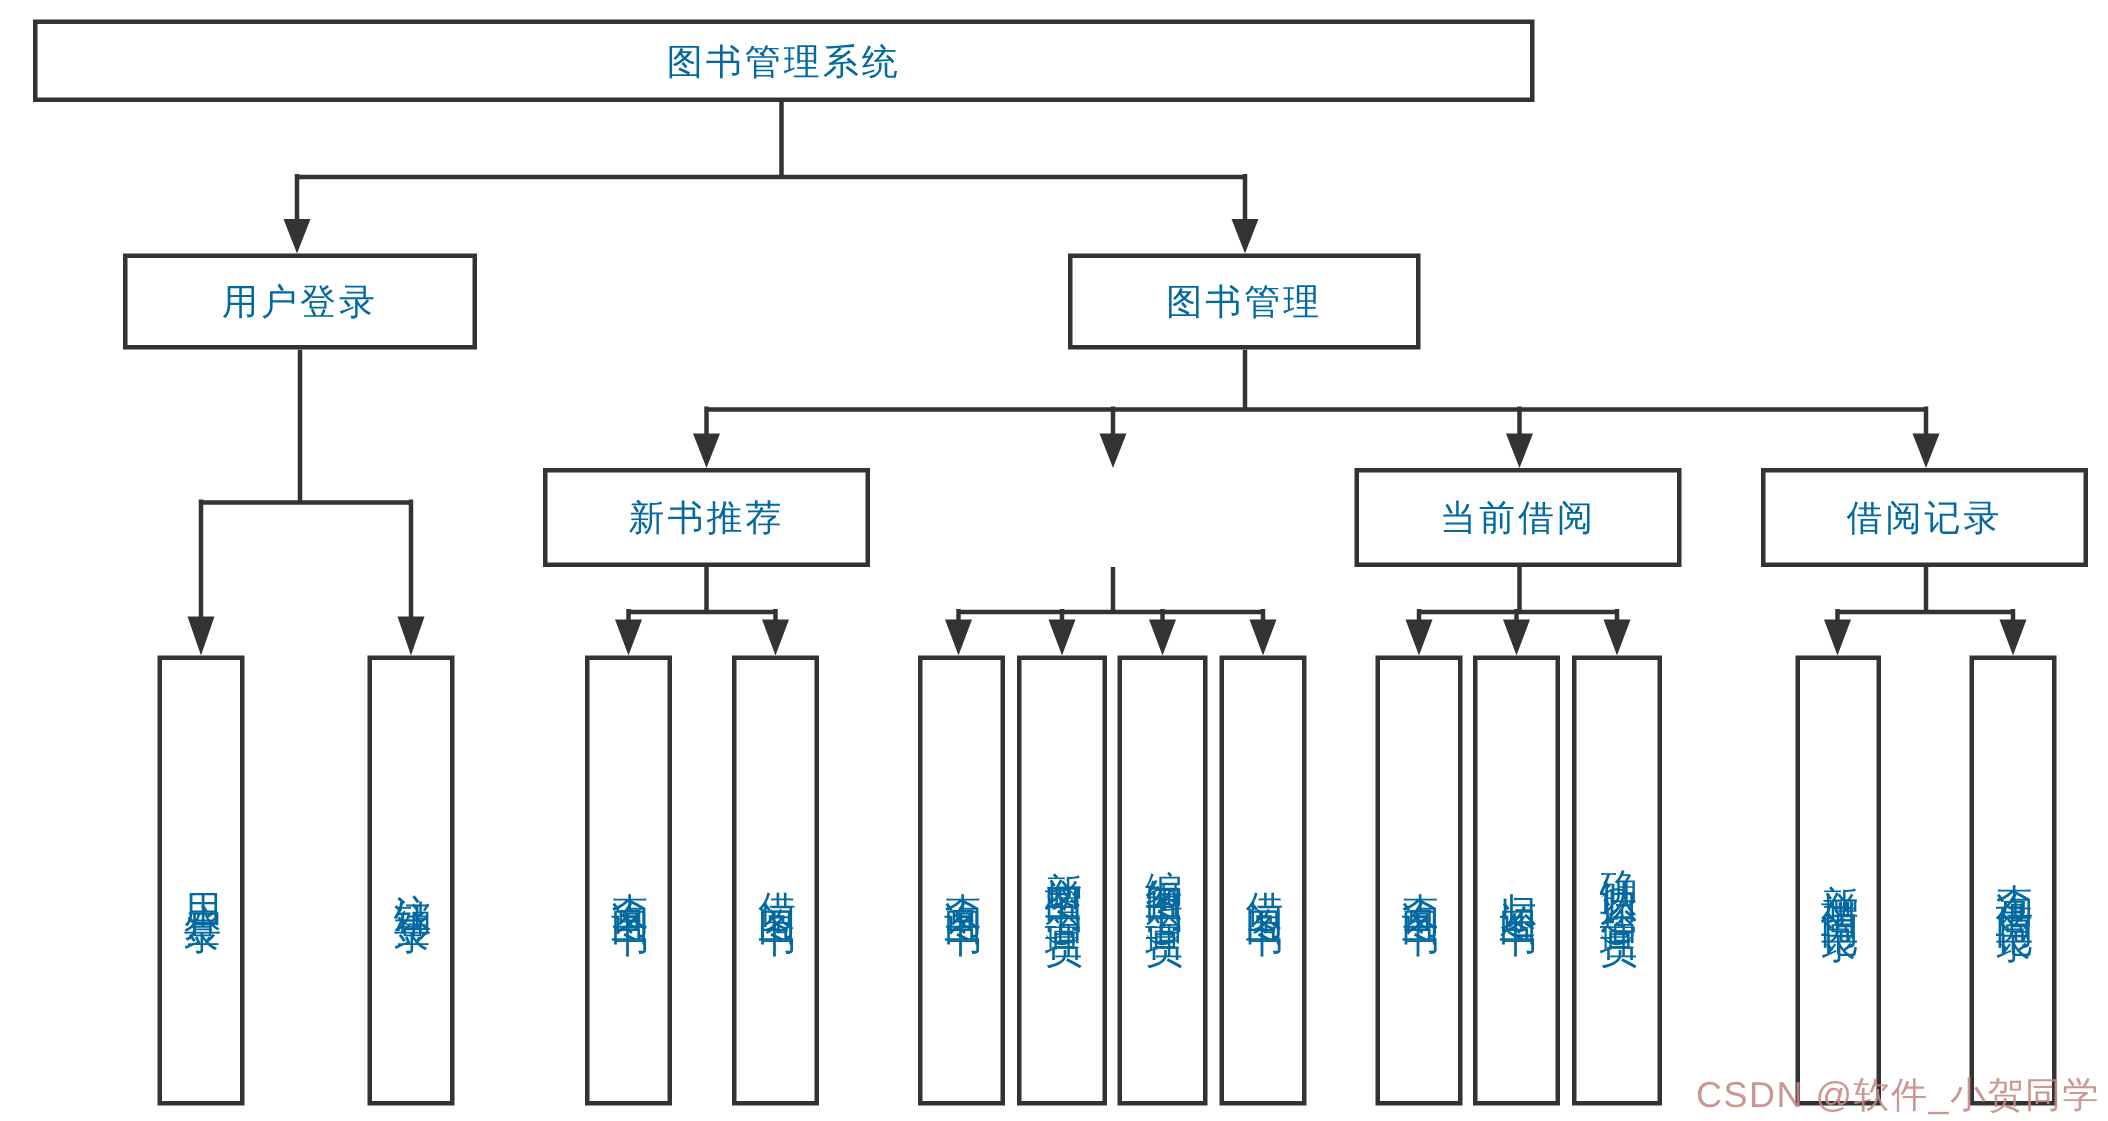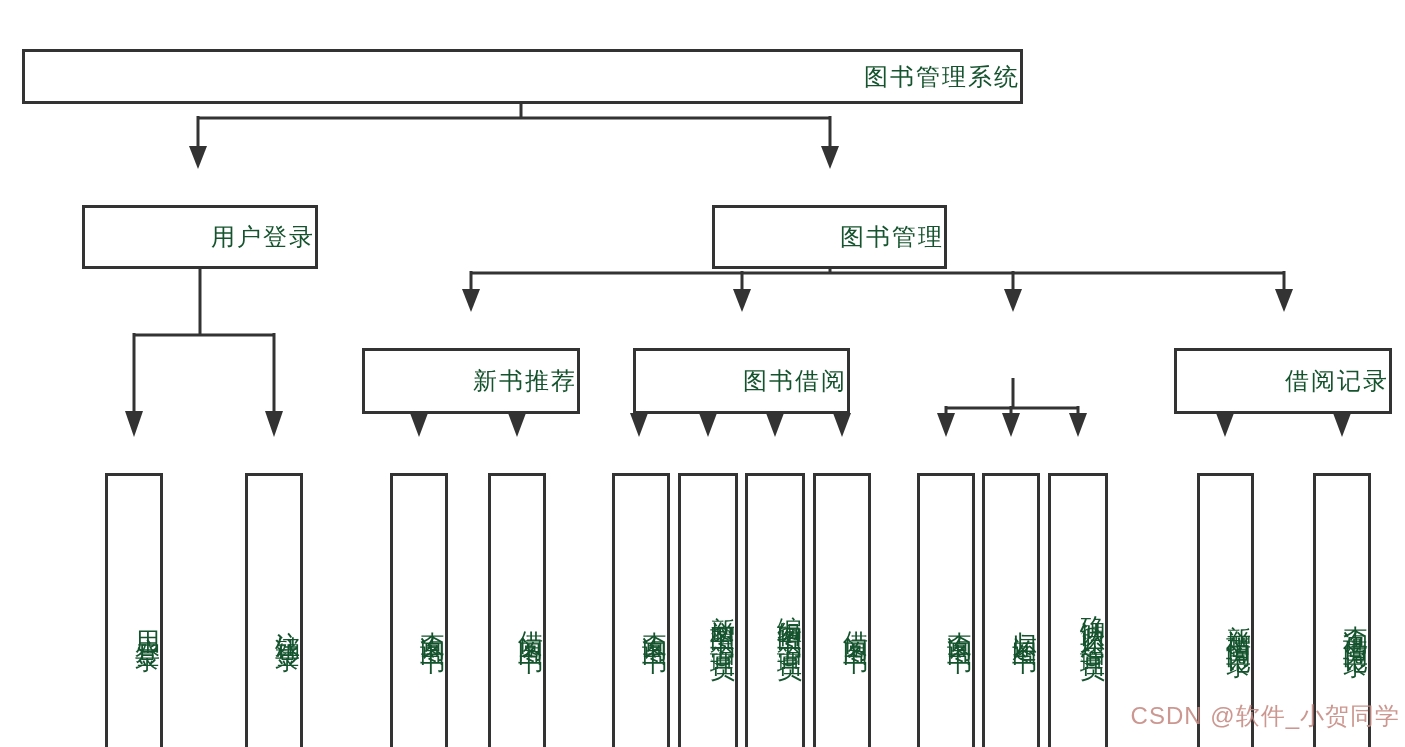--- a/index.html
+++ b/index.html
@@ -19,42 +19,41 @@
   }
   .wires .ln { stroke: #333333; stroke-width: 3; fill: none; }
   .wires .ar { fill: #333333; stroke: none; }
   .node {
     position: absolute;
     box-sizing: border-box;
     border: 3px solid #333333;
     background: #ffffff;
     display: flex;
     align-items: center;
-    justify-content: flex-end;
-    color: #14532d;
-    margin-top: 36px;
+    justify-content: center;
+    color: #0369a1;
   }
   .h-label {
     font-size: 24px;
     letter-spacing: 2px;
     white-space: nowrap;
   }
   .leaf { top: 437px; height: 300px; }
   .v-label {
     writing-mode: vertical-rl;
     text-orientation: mixed;
     font-size: 25px;
     letter-spacing: 6px;
     line-height: 1;
     white-space: nowrap;
   }
   .watermark {
     position: absolute;
     right: 5px;
-    bottom: 15px;
+    bottom: 1px;
     font-size: 24px;
     letter-spacing: 1px;
     color: rgba(197, 137, 129, 0.88);
     z-index: 5;
     white-space: nowrap;
     margin-left: 16px;
   }
   
   .n-root           { left: 22px;   top: 13px;  width: 1001px; height: 55px; }
   .n-user-login     { left: 82px;   top: 169px; width: 236px;  height: 64px; }
@@ -165,22 +164,22 @@
   <div class="node n-user-login">
     <span class="h-label">用户登录</span>
   </div>
   <div class="node n-new-book">
     <span class="h-label">新书推荐</span>
   </div>
 
   <div class="node n-book-mgmt">
     <span class="h-label">图书管理</span>
   </div>
-  <div class="node n-book-borrow">
-    <span class="h-label">图书借阅</span>
+  <div class="node n-current-borrow">
+    <span class="h-label">当前借阅</span>
   </div>
   <div class="node n-borrow-records">
     <span class="h-label">借阅记录</span>
   </div>
 
   <div class="node leaf n-ul-login">
     <span class="v-label">用户登录</span>
   </div>
   <div class="node leaf n-ul-logout">
     <span class="v-label">注销登录</span>

